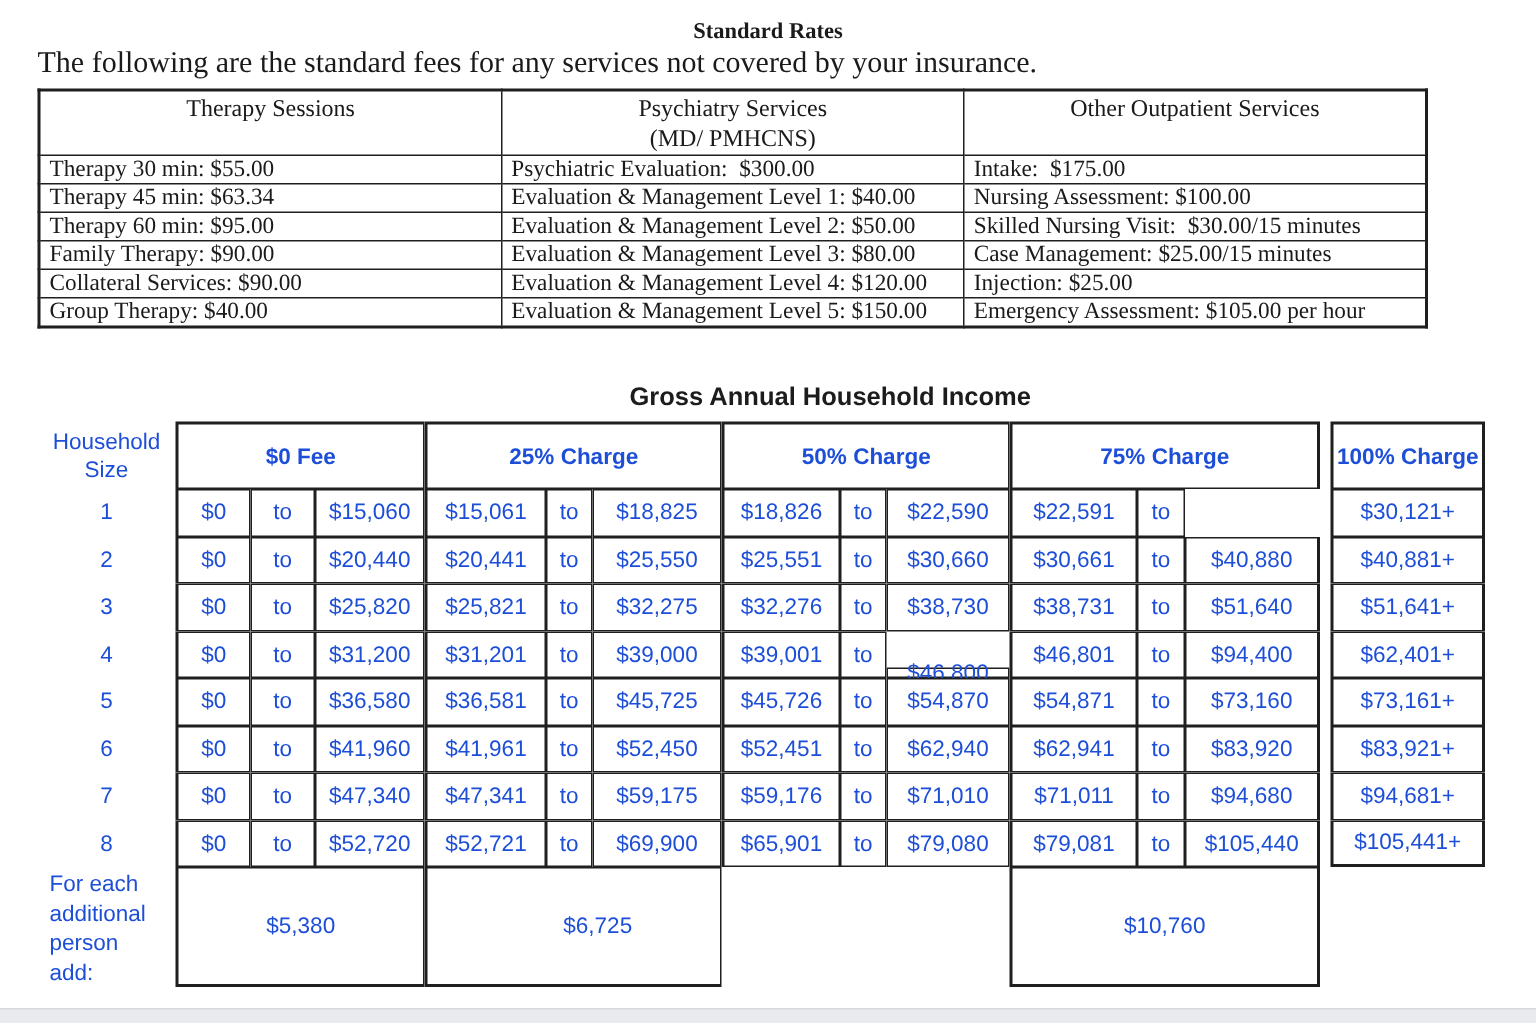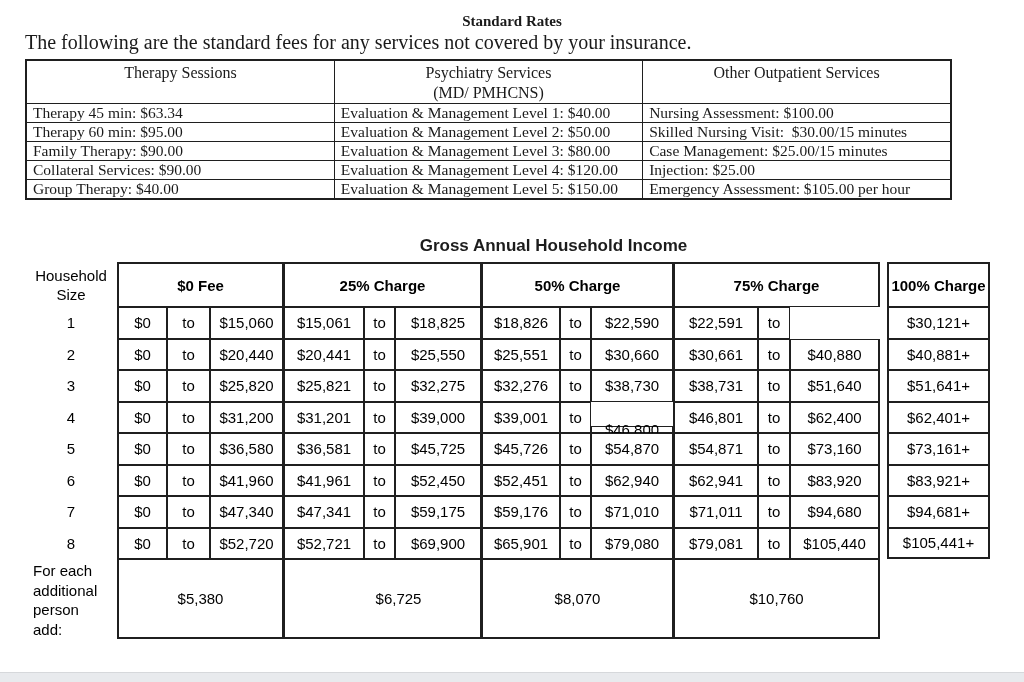--- a/index.html
+++ b/index.html
@@ -20,21 +20,21 @@
   .rates td { height:19px; font-size:15.5px; line-height:18px; padding:0 0 0 6px; white-space:pre; overflow:hidden; }
 
   .income-title {
     margin:36px 0 0 117px; width:873px; text-align:center;
     font-family:"Liberation Sans", sans-serif; font-size:17px; font-weight:bold; color:#1c1c1c;
   }
   .income-grid {
     margin:6px 0 0 25px; display:grid;
     grid-template-columns:92px 50px 43px 73px 81px 31px 86px 79px 31px 82px 85px 32px 90px 7px 103px;
     grid-template-rows:45px repeat(8, 31.5px) 80px;
-    font-family:"Liberation Sans", sans-serif; font-size:15px; color:#000000;
+    font-family:"Liberation Sans", sans-serif; font-size:15px; color:#1d4ed8;
     width:965px;
   }
   .cell { border:1px solid #1f1f1f; display:flex; align-items:center; justify-content:center; background:#fff; }
   .hdr  { font-weight:bold; }
   .bl2 { border-left-width:2px; }
   .br2 { border-right-width:2px; }
   .bt2 { border-top-width:2px; }
   .bb2 { border-bottom-width:2px; }
   .lab { display:flex; align-items:center; justify-content:center; text-align:center; }
   .lab-head { line-height:19px; }
@@ -62,20 +62,25 @@
         <th>
           <div>Psychiatry Services</div>
           <div>(MD/ PMHCNS)</div>
         </th>
         <th>
           <div>Other Outpatient Services</div>
         </th>
       </tr>
     </thead>
     <tbody>
+        <tr>
+          <td>Therapy 30 min: $55.00</td>
+          <td>Psychiatric Evaluation:  $300.00</td>
+          <td>Intake:  $175.00</td>
+        </tr>
         <tr>
           <td>Therapy 45 min: $63.34</td>
           <td>Evaluation &amp; Management Level 1: $40.00</td>
           <td>Nursing Assessment: $100.00</td>
         </tr>
         <tr>
           <td>Therapy 60 min: $95.00</td>
           <td>Evaluation &amp; Management Level 2: $50.00</td>
           <td>Skilled Nursing Visit:  $30.00/15 minutes</td>
         </tr>
@@ -152,21 +157,21 @@
       <div class="cell" style="grid-area: 5 / 3;">to</div>
       <div class="cell" style="grid-area: 5 / 4;">$31,200</div>
       <div class="cell bl2" style="grid-area: 5 / 5;">$31,201</div>
       <div class="cell" style="grid-area: 5 / 6;">to</div>
       <div class="cell" style="grid-area: 5 / 7;">$39,000</div>
       <div class="cell bl2" style="grid-area: 5 / 8;">$39,001</div>
       <div class="cell" style="grid-area: 5 / 9;">to</div>
       <div class="cell" style="grid-area: 5 / 10; margin-top: 24px;">$46,800</div>
       <div class="cell bl2" style="grid-area: 5 / 11;">$46,801</div>
       <div class="cell" style="grid-area: 5 / 12;">to</div>
-      <div class="cell br2" style="grid-area: 5 / 13;">$62,400</div>
+      <div class="cell br2" style="grid-area: 5 / 13;">$94,400</div>
       <div class="cell bl2 br2" style="grid-area: 5 / 15;">$62,401+</div>
       <div class="lab" style="grid-area: 6 / 1;">5</div>
       <div class="cell bl2" style="grid-area: 6 / 2;">$0</div>
       <div class="cell" style="grid-area: 6 / 3;">to</div>
       <div class="cell" style="grid-area: 6 / 4;">$36,580</div>
       <div class="cell bl2" style="grid-area: 6 / 5;">$36,581</div>
       <div class="cell" style="grid-area: 6 / 6;">to</div>
       <div class="cell" style="grid-area: 6 / 7;">$45,725</div>
       <div class="cell bl2" style="grid-area: 6 / 8;">$45,726</div>
       <div class="cell" style="grid-area: 6 / 9;">to</div>
@@ -213,18 +218,17 @@
       <div class="cell bl2" style="grid-area: 9 / 8;">$65,901</div>
       <div class="cell" style="grid-area: 9 / 9;">to</div>
       <div class="cell" style="grid-area: 9 / 10;">$79,080</div>
       <div class="cell bl2" style="grid-area: 9 / 11;">$79,081</div>
       <div class="cell" style="grid-area: 9 / 12;">to</div>
       <div class="cell br2" style="grid-area: 9 / 13;">$105,440</div>
       <div class="cell bl2 br2 bb2" style="grid-area: 9 / 15;">$105,441+</div>
       <div class="lab lab-add" style="grid-area: 10 / 1;">For each additional person add:</div>
       <div class="cell bb2 bl2" style="grid-area: 10 / 2 / auto / span 3;">$5,380</div>
       <div class="cell bb2 bl2" style="grid-area: 10 / 5 / auto / span 3; padding-left: 32px;">$6,725</div>
-      <div class="cell bb2 bl2" style="grid-area: 10 / 8 / auto / span 3;">$8,070</div>
       <div class="cell bb2 bl2 br2" style="grid-area: 10 / 11 / auto / span 3;">$10,760</div>
     </div>
 
   <div class="bottom-bar"></div>
 </div>
 
 </body></html>

